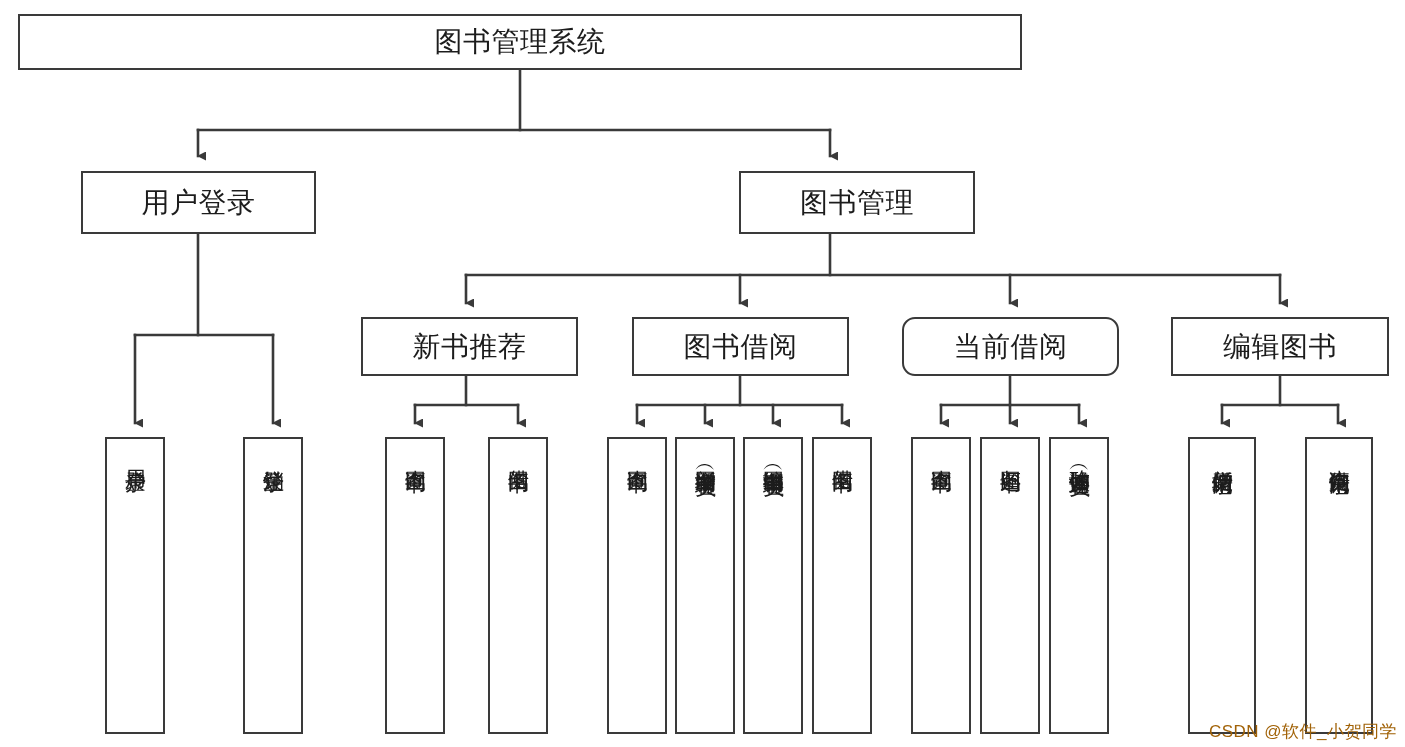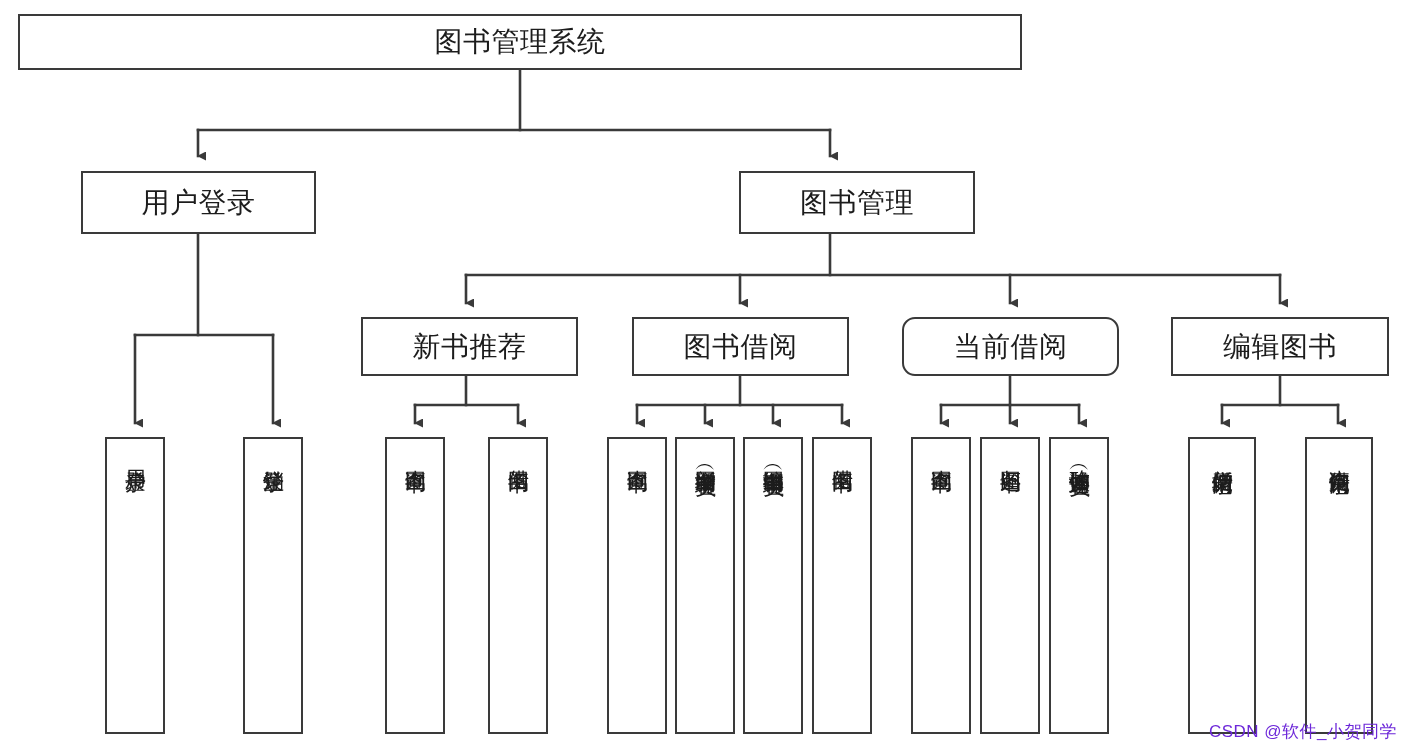--- a/index.html
+++ b/index.html
@@ -64,21 +64,21 @@
     left: 0;
     top: 0;
     width: 1405px;
     height: 747px;
     pointer-events: none;
   }
   #watermark {
     position: absolute;
     right: 8px;
     bottom: 4px;
-    color: #6d28d9;
+    color: #a16207;
     font-size: 17px;
     letter-spacing: 0.5px;
     white-space: nowrap;
   }
 </style>
 </head>
 <body>
 
 <div id="diagram-root">
 

